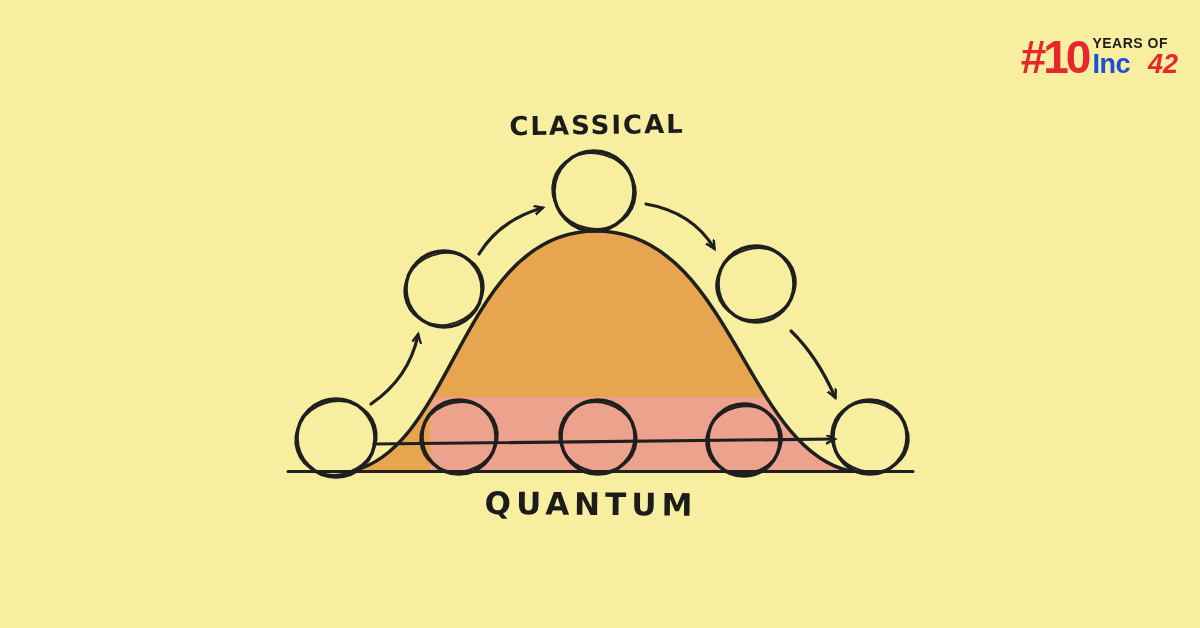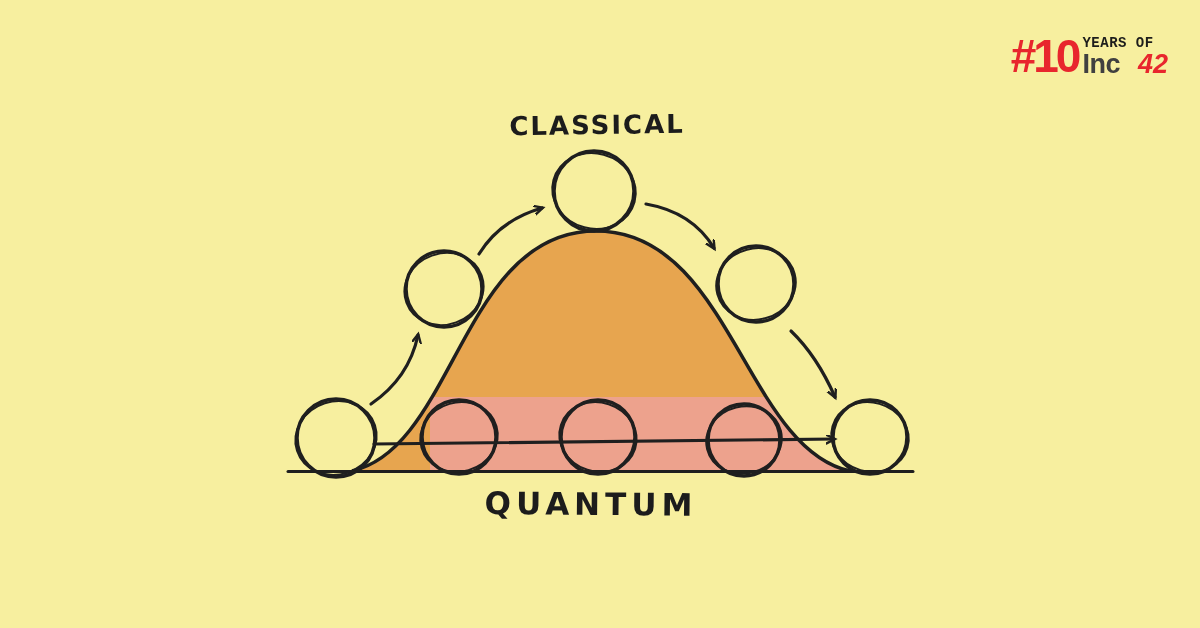--- a/index.html
+++ b/index.html
@@ -33,50 +33,49 @@
     transform: rotate(-0.8deg);
   }
   .label-quantum {
     left: 431px; top: 486px;
     font-size: 31px; letter-spacing: 5px;
     transform: rotate(0.5deg);
   }
 
   .logo {
     position: absolute;
-    top: 36px; right: 32px;
+    top: 36px; right: 22px;
     display: flex;
-    align-items: flex-start;
+    align-items: center;
     line-height: 1;
   }
   .logo-number {
     font-size: 46px;
     font-weight: 800;
     letter-spacing: -3px;
     color: #e8262d;
     line-height: 40px;
   }
   .logo-col {
     display: flex;
     flex-direction: column;
     margin-left: 4px;
   }
   .logo-yearsof {
     font-size: 14px;
     font-weight: 600;
     color: #1d1d1b;
     letter-spacing: 0.5px;
     line-height: 14px;
-    font-family: Liberation Mono, monospace;
   }
   .logo-brandrow { display: flex; align-items: flex-end; margin-top: 1px; }
   .logo-brand {
     font-size: 27px;
     font-weight: 800;
-    color: #404040;
+    color: #1d4ed8;
     letter-spacing: -0.5px;
     line-height: 26px;
   }
   .logo-brand42 {
     font-size: 27px;
     font-weight: 800;
     font-style: italic;
     color: #e8262d;
     margin-left: 18px;
     line-height: 26px;

